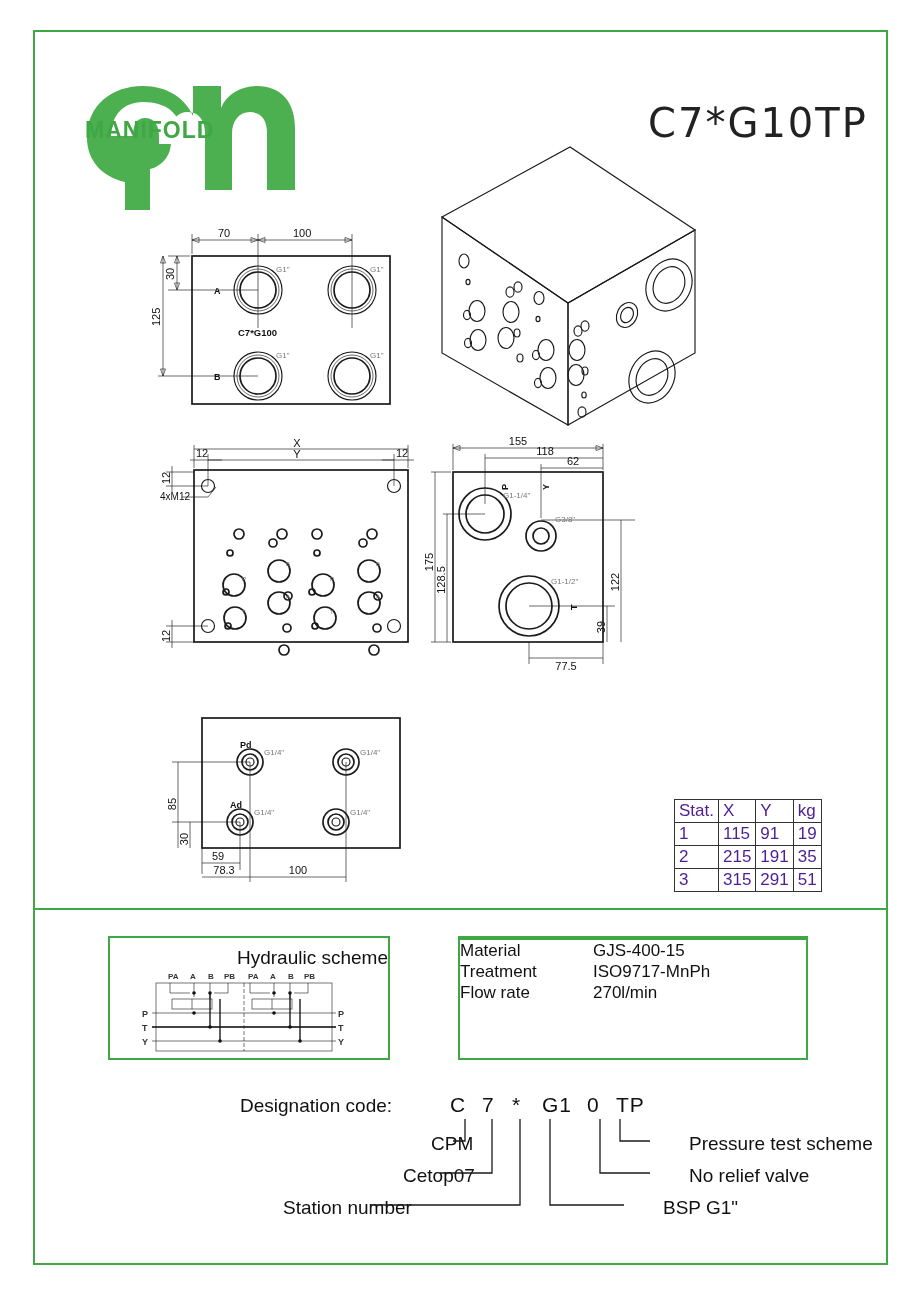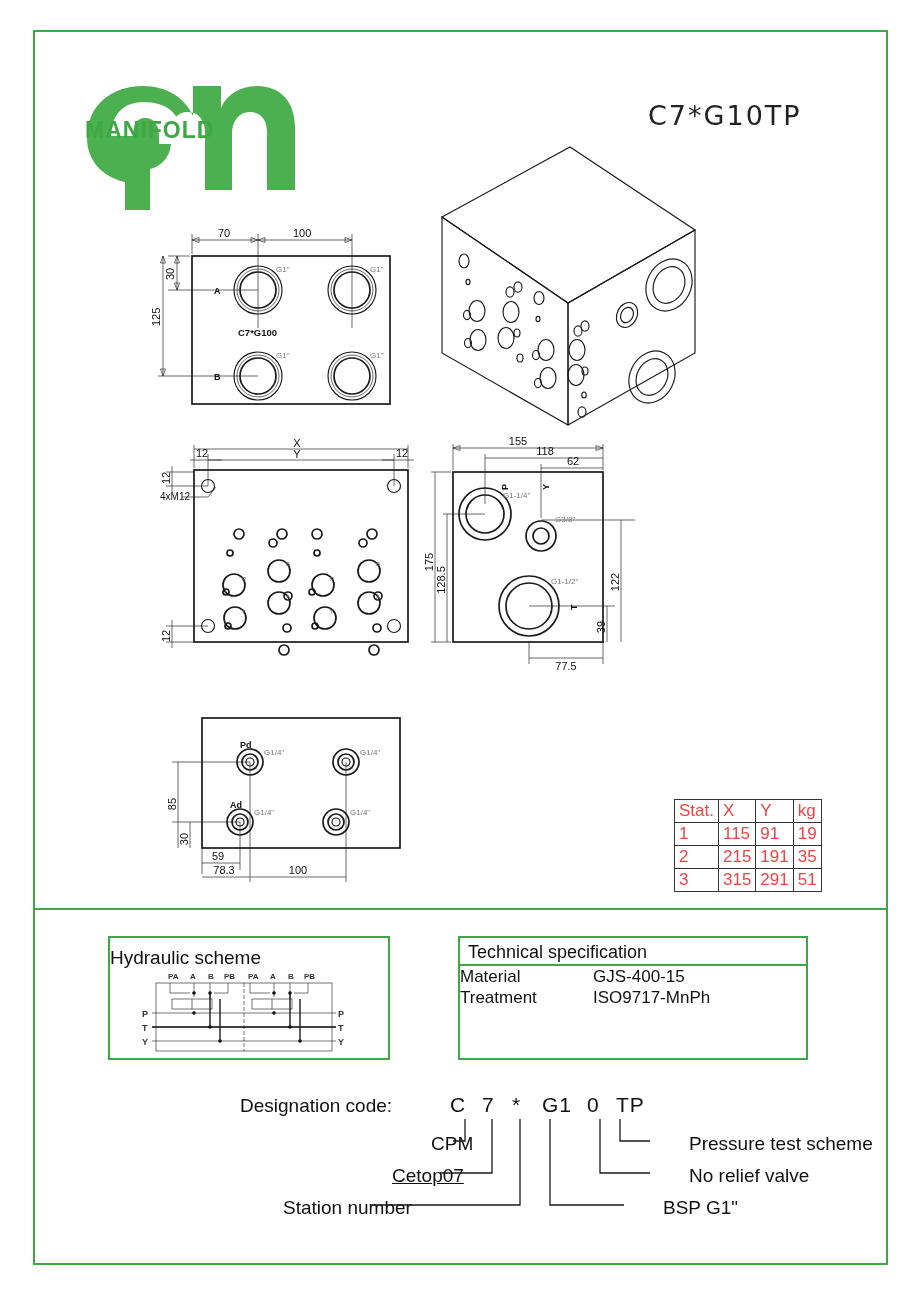--- a/index.html
+++ b/index.html
@@ -6,42 +6,42 @@
   body{width:920px;height:1301px;position:relative;
        font-family:"Liberation Sans",sans-serif;color:#1a1a1a;overflow:hidden;}
   .sheet{position:absolute;left:0;top:0;width:920px;height:1128px;}
   .frame{position:absolute;left:33px;top:30px;width:855px;height:1235px;
          border:2.5px solid #3fa845;box-sizing:border-box;}
   .divider{position:absolute;left:33px;top:908px;width:855px;height:0;
            border-top:2.5px solid #3fa845;}
   .logo{position:absolute;left:75px;top:78px;width:225px;height:140px;}
   .logo-word{position:absolute;left:85px;top:117px;font-size:23px;font-weight:bold;
              letter-spacing:1px;color:#3fa845;}
-  .title{position:absolute;left:648px;top:100px;font-size:27px;letter-spacing:2px;
+  .title{position:absolute;left:648px;top:100px;font-size:40px;letter-spacing:2px;
          color:#222;font-family:"DejaVu Sans",sans-serif;}
   svg{display:block;overflow:visible;}
   .dwg{position:absolute;}
   .ln{stroke:#1a1a1a;fill:none;}
   .thk{stroke-width:1.7;}
   .med{stroke-width:1.15;}
   .thin{stroke-width:0.65;}
   .dimtxt{font-family:"Liberation Sans",sans-serif;font-size:11px;fill:#111;}
   .lbl{font-family:"Liberation Sans",sans-serif;font-size:9px;font-weight:bold;fill:#111;}
   .lbl-g{font-family:"Liberation Sans",sans-serif;font-size:8px;fill:#777;}
   .hs-box{position:absolute;left:108px;top:936px;width:282px;height:124px;
           border:2.5px solid #3fa845;box-sizing:border-box;background:#fff;}
-  .hs-title{text-align:left;font-size:19px;margin-top:9px;color:#111;}
+  .hs-title{text-align:right;font-size:19px;margin-top:9px;color:#111;}
   .ts-box{position:absolute;left:458px;top:936px;width:350px;height:124px;
           border:2.5px solid #3fa845;box-sizing:border-box;background:#fff;}
   .ts-title{font-size:18px;padding:4px 0 1px 8px;color:#111;}
   .ts-rule{height:0;border-top:2.5px solid #3fa845;margin:0;}
   .ts-row{display:flex;font-size:17px;line-height:21px;color:#111;}
   .ts-key{width:133px;}
   .tbl{position:absolute;left:674px;top:799px;border-collapse:collapse;
-       font-size:17px;color:#ef4444;background:#fff;}
+       font-size:17px;color:#4c1d95;background:#fff;}
   .tbl td,.tbl th{border:1px solid #333;padding:0px 4px;font-weight:normal;
        text-align:left;height:22px;line-height:22px;}
   .dc{position:absolute;left:60px;top:1085px;width:820px;height:150px;}
   .dc-label{position:absolute;font-size:19px;color:#111;margin-left:35px;}
   .dc-code{position:absolute;font-size:21px;color:#111;letter-spacing:1px;}
 </style>
 </head>
 <body>
 
 <div class="sheet">
@@ -461,43 +461,46 @@
         <circle cx="164" cy="24" r="1.8"></circle>
           <circle cx="180" cy="24" r="1.8"></circle>
         <circle cx="164" cy="44" r="1.8"></circle>
           <circle cx="180" cy="58" r="1.8"></circle>
         <circle cx="190" cy="72" r="1.8"></circle>
       </g>
     </svg>
   </div>
 
   <div class="ts-box">
-    <div class="ts-title">Technical specification</div>
     <div class="ts-rule"></div>
     <div class="ts-row">
       <div class="ts-key">Material</div>
       <div>GJS-400-15</div>
     </div>
     <div class="ts-row">
       <div class="ts-key">Treatment</div>
       <div>ISO9717-MnPh</div>
     </div>
+    <div class="ts-row">
+      <div class="ts-key">Flow rate</div>
+      <div>270l/min</div>
+    </div>
   </div>
 
   <div class="dc">
     <div class="dc-label" style="left:145px;top:10px;">Designation code:</div>
     <div class="dc-code" style="left:390px;top:8px;">C</div>
     <div class="dc-code" style="left:422px;top:8px;">7</div>
     <div class="dc-code" style="left:452px;top:8px;">*</div>
     <div class="dc-code" style="left:482px;top:8px;">G1</div>
     <div class="dc-code" style="left:527px;top:8px;">0</div>
     <div class="dc-code" style="left:556px;top:8px;text-align:right;">TP</div>
 
     <div class="dc-label" style="left:336px;top:48px;">CPM</div>
-    <div class="dc-label" style="left:297px;top:80px;text-decoration:underline;">Cetop07</div>
+    <div class="dc-label" style="left:308px;top:80px;">Cetop07</div>
     <div class="dc-label" style="left:188px;top:112px;">Station number</div>
 
     <div class="dc-label" style="left:594px;top:48px;">Pressure test scheme</div>
     <div class="dc-label" style="left:594px;top:80px;">No relief valve</div>
     <div class="dc-label" style="left:568px;top:112px;">BSP G1"</div>
 
     <svg width="820" height="150" style="position:absolute;left:0;top:0;pointer-events:none;">
       <g class="ln" stroke="#111" stroke-width="1.3" fill="none">
         <path d="M393 56 L405 56 L405 34"></path>
         <path d="M380 88 L432 88 L432 34"></path>

